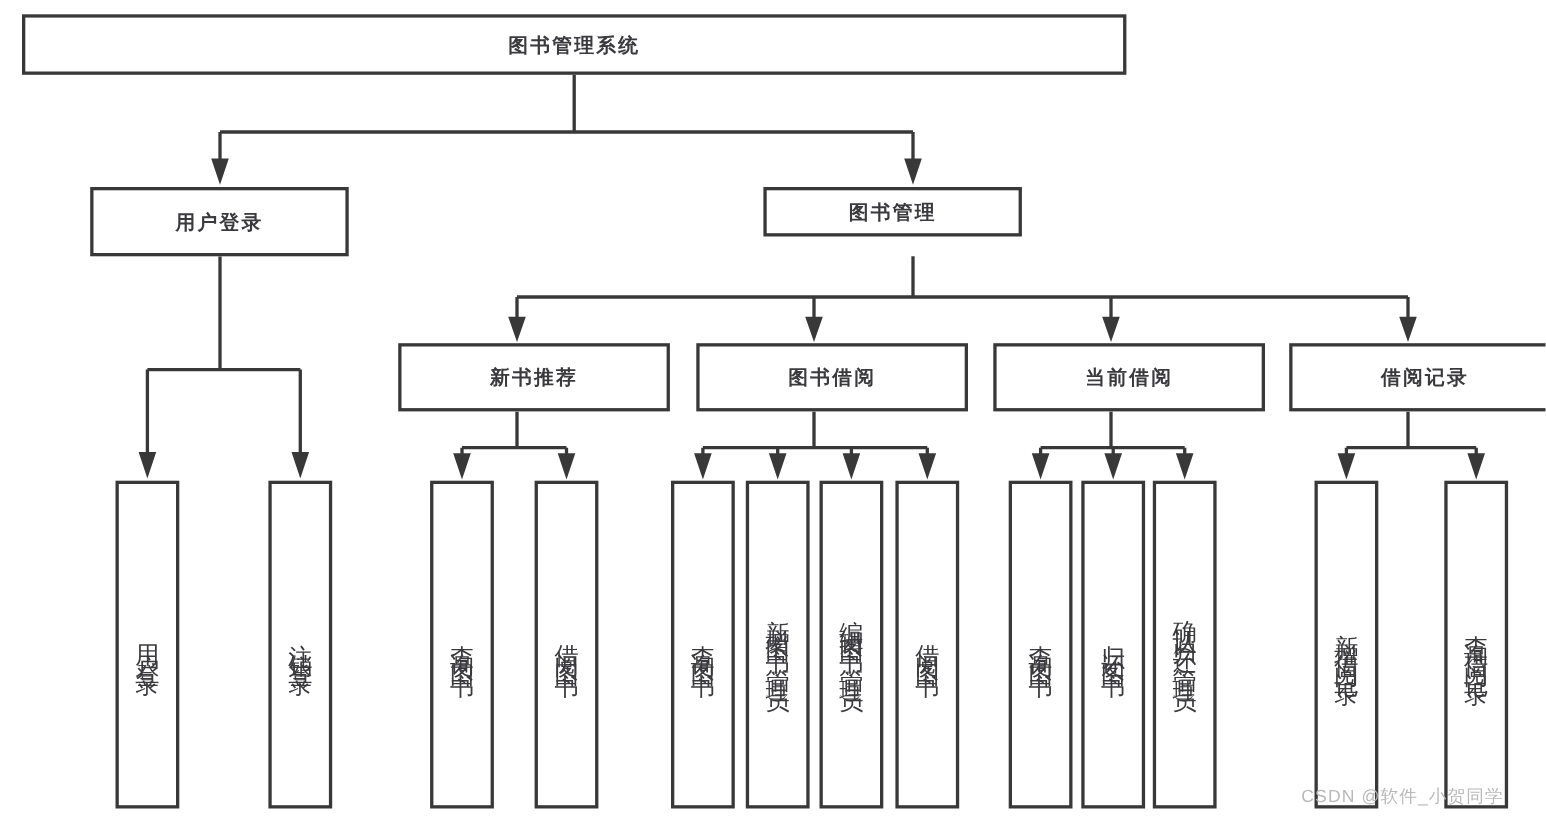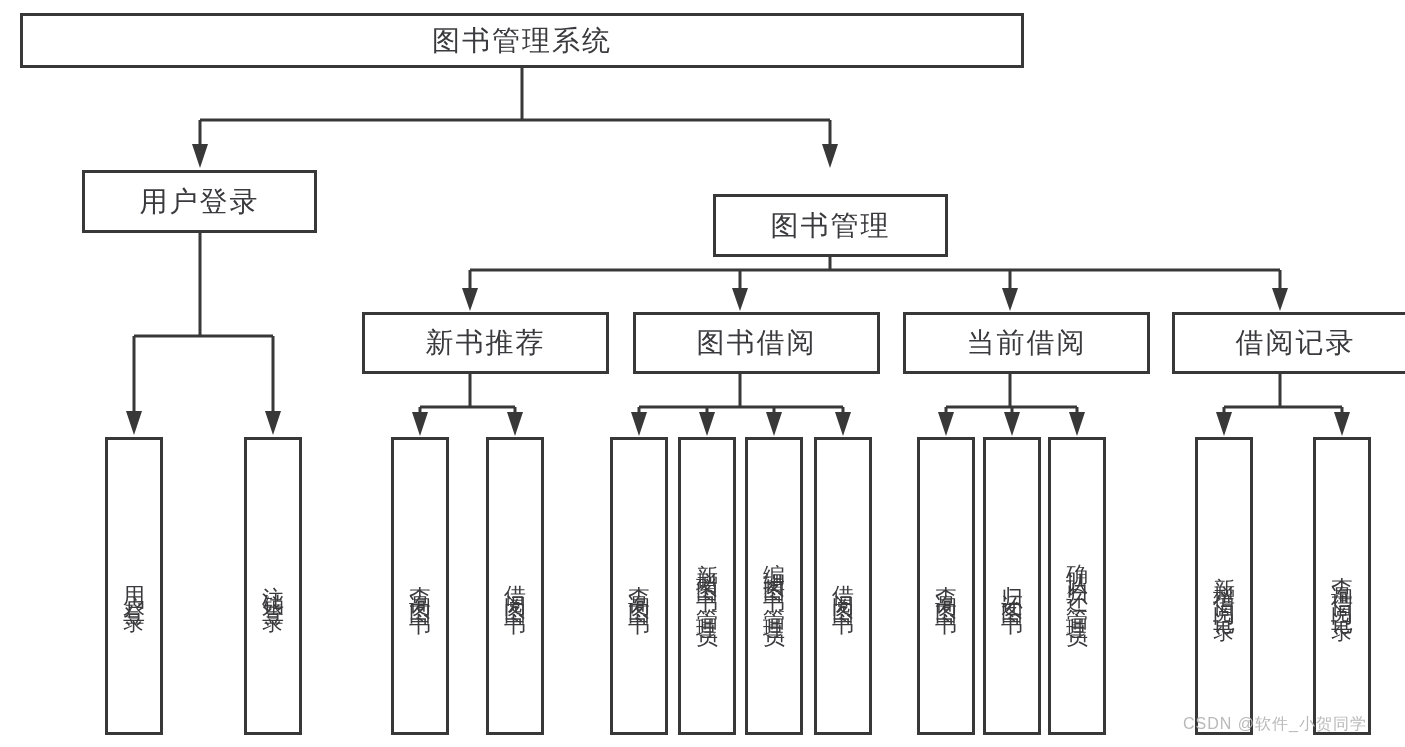--- a/index.html
+++ b/index.html
@@ -30,27 +30,28 @@
     box-sizing: border-box;
     border: 3px solid var(--line);
     background: var(--bg);
     display: flex;
     align-items: center;
     justify-content: center;
     color: var(--text);
     z-index: 2;
   }
   .hlabel {
-    font-size: 28px;
+    font-size: 18px;
     letter-spacing: 2px;
     white-space: nowrap;
+    font-weight: bold;
   }
   .root-node  { left: 20px;  top: 13px;  width: 1004px; height: 55px; }
   .l2-a       { left: 82px;  top: 170px; width: 235px;  height: 63px; }
-  .l2-b       { left: 713px; top: 170px; width: 235px;  height: 63px; margin-top: 24px; }
+  .l2-b       { left: 694px; top: 170px; width: 235px;  height: 45px; }
   .l3         { top: 312px;  height: 62px; width: 247px; }
   .l3-1 { left: 362px; }
   .l3-2 { left: 633px; }
   .l3-3 { left: 903px; }
   .l3-4 { left: 1172px; }
   .leaf {
     top: 437px;
     height: 298px;
     width: 58px;
   }

